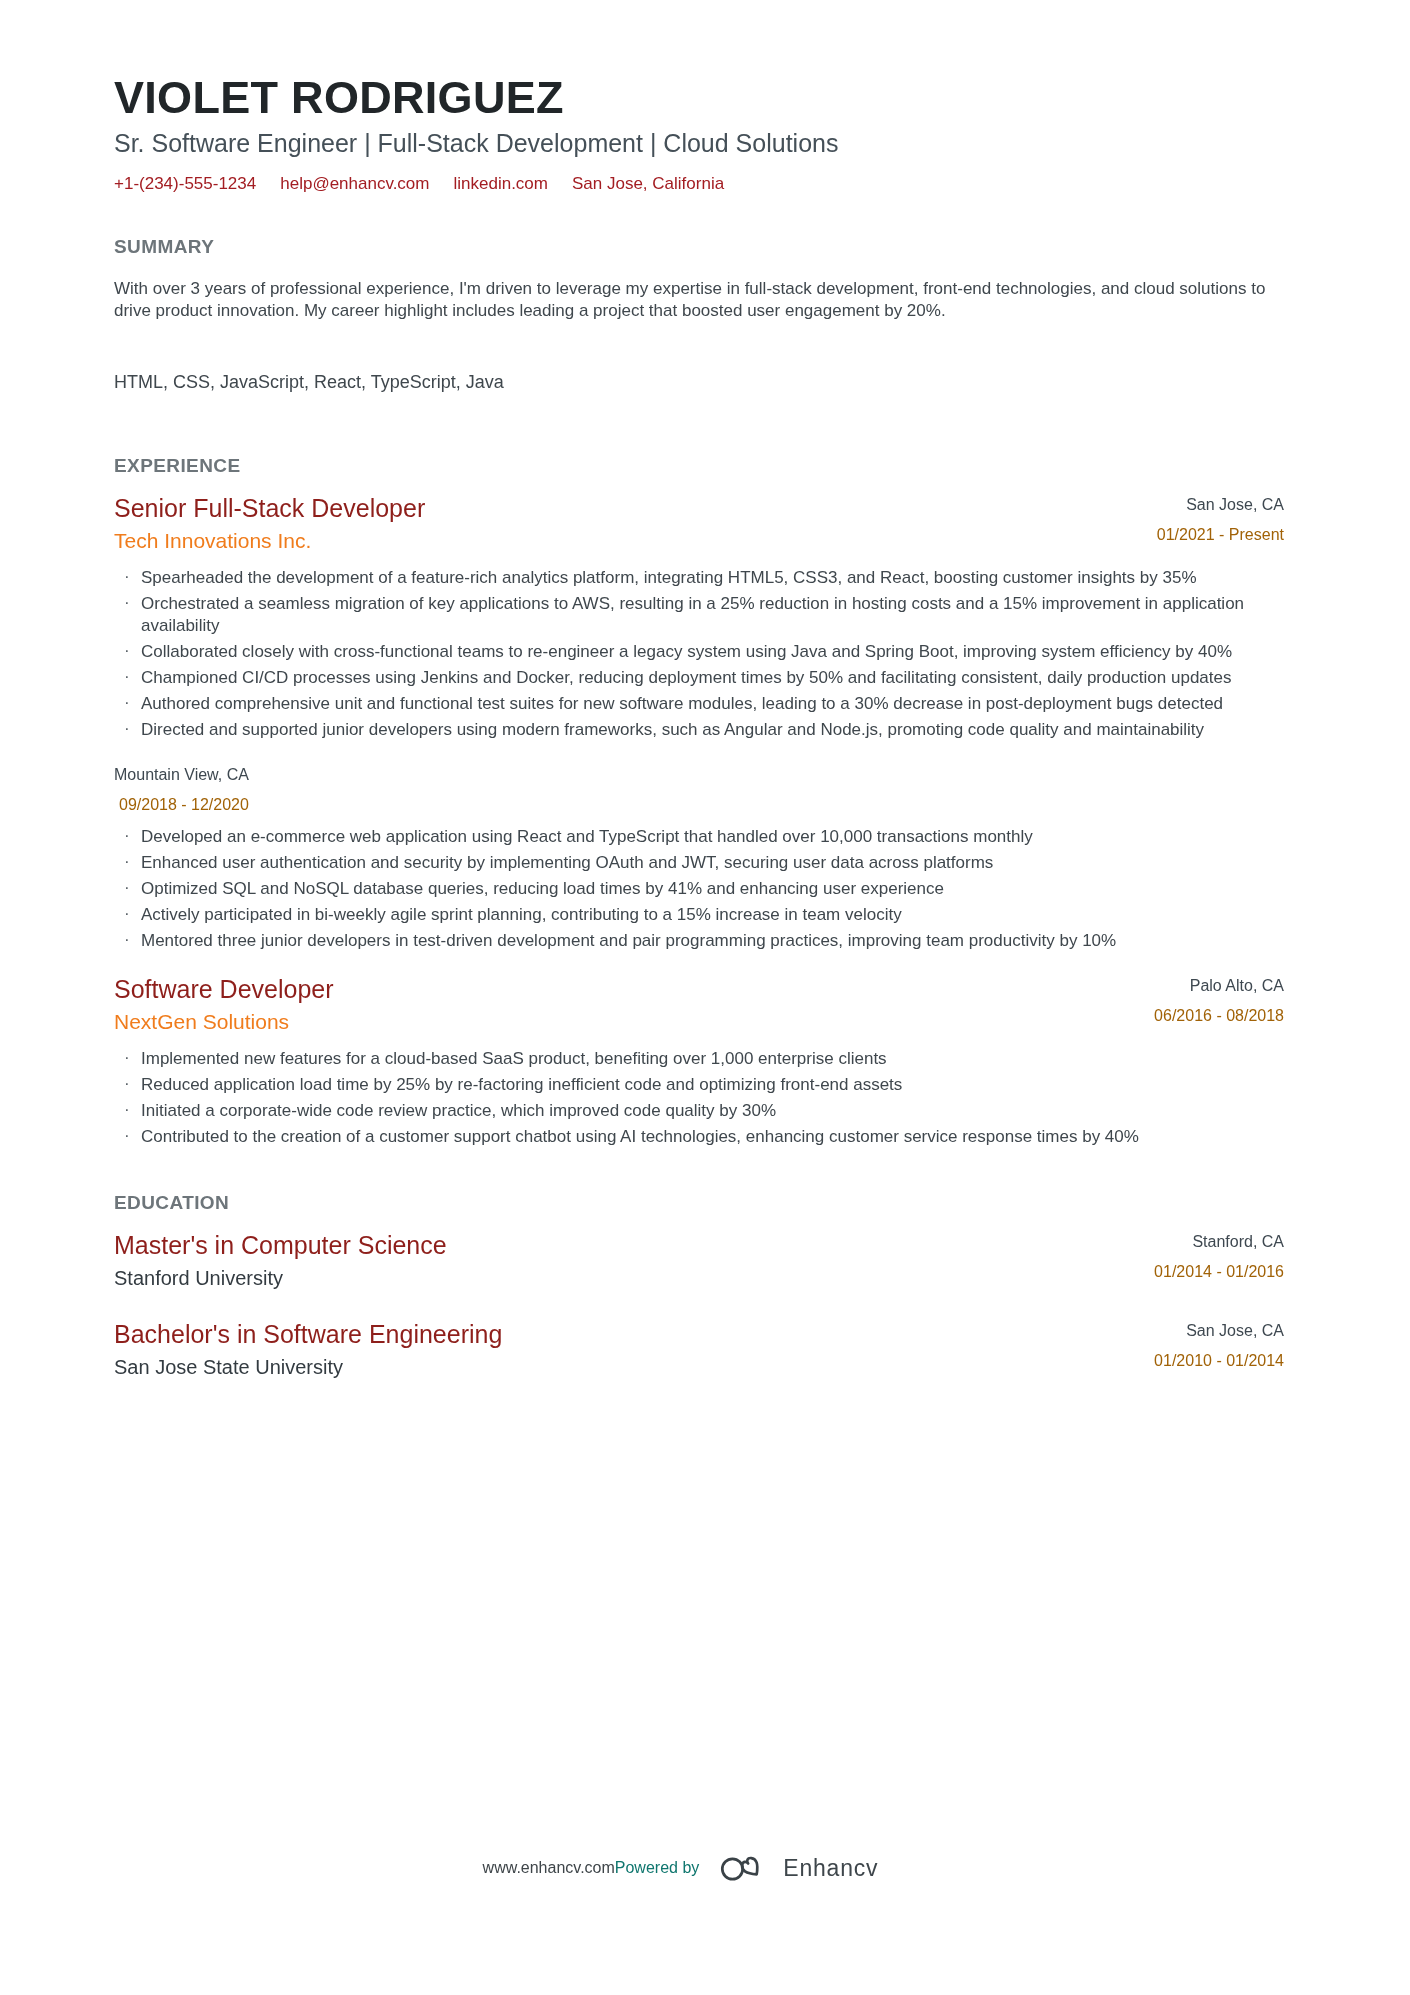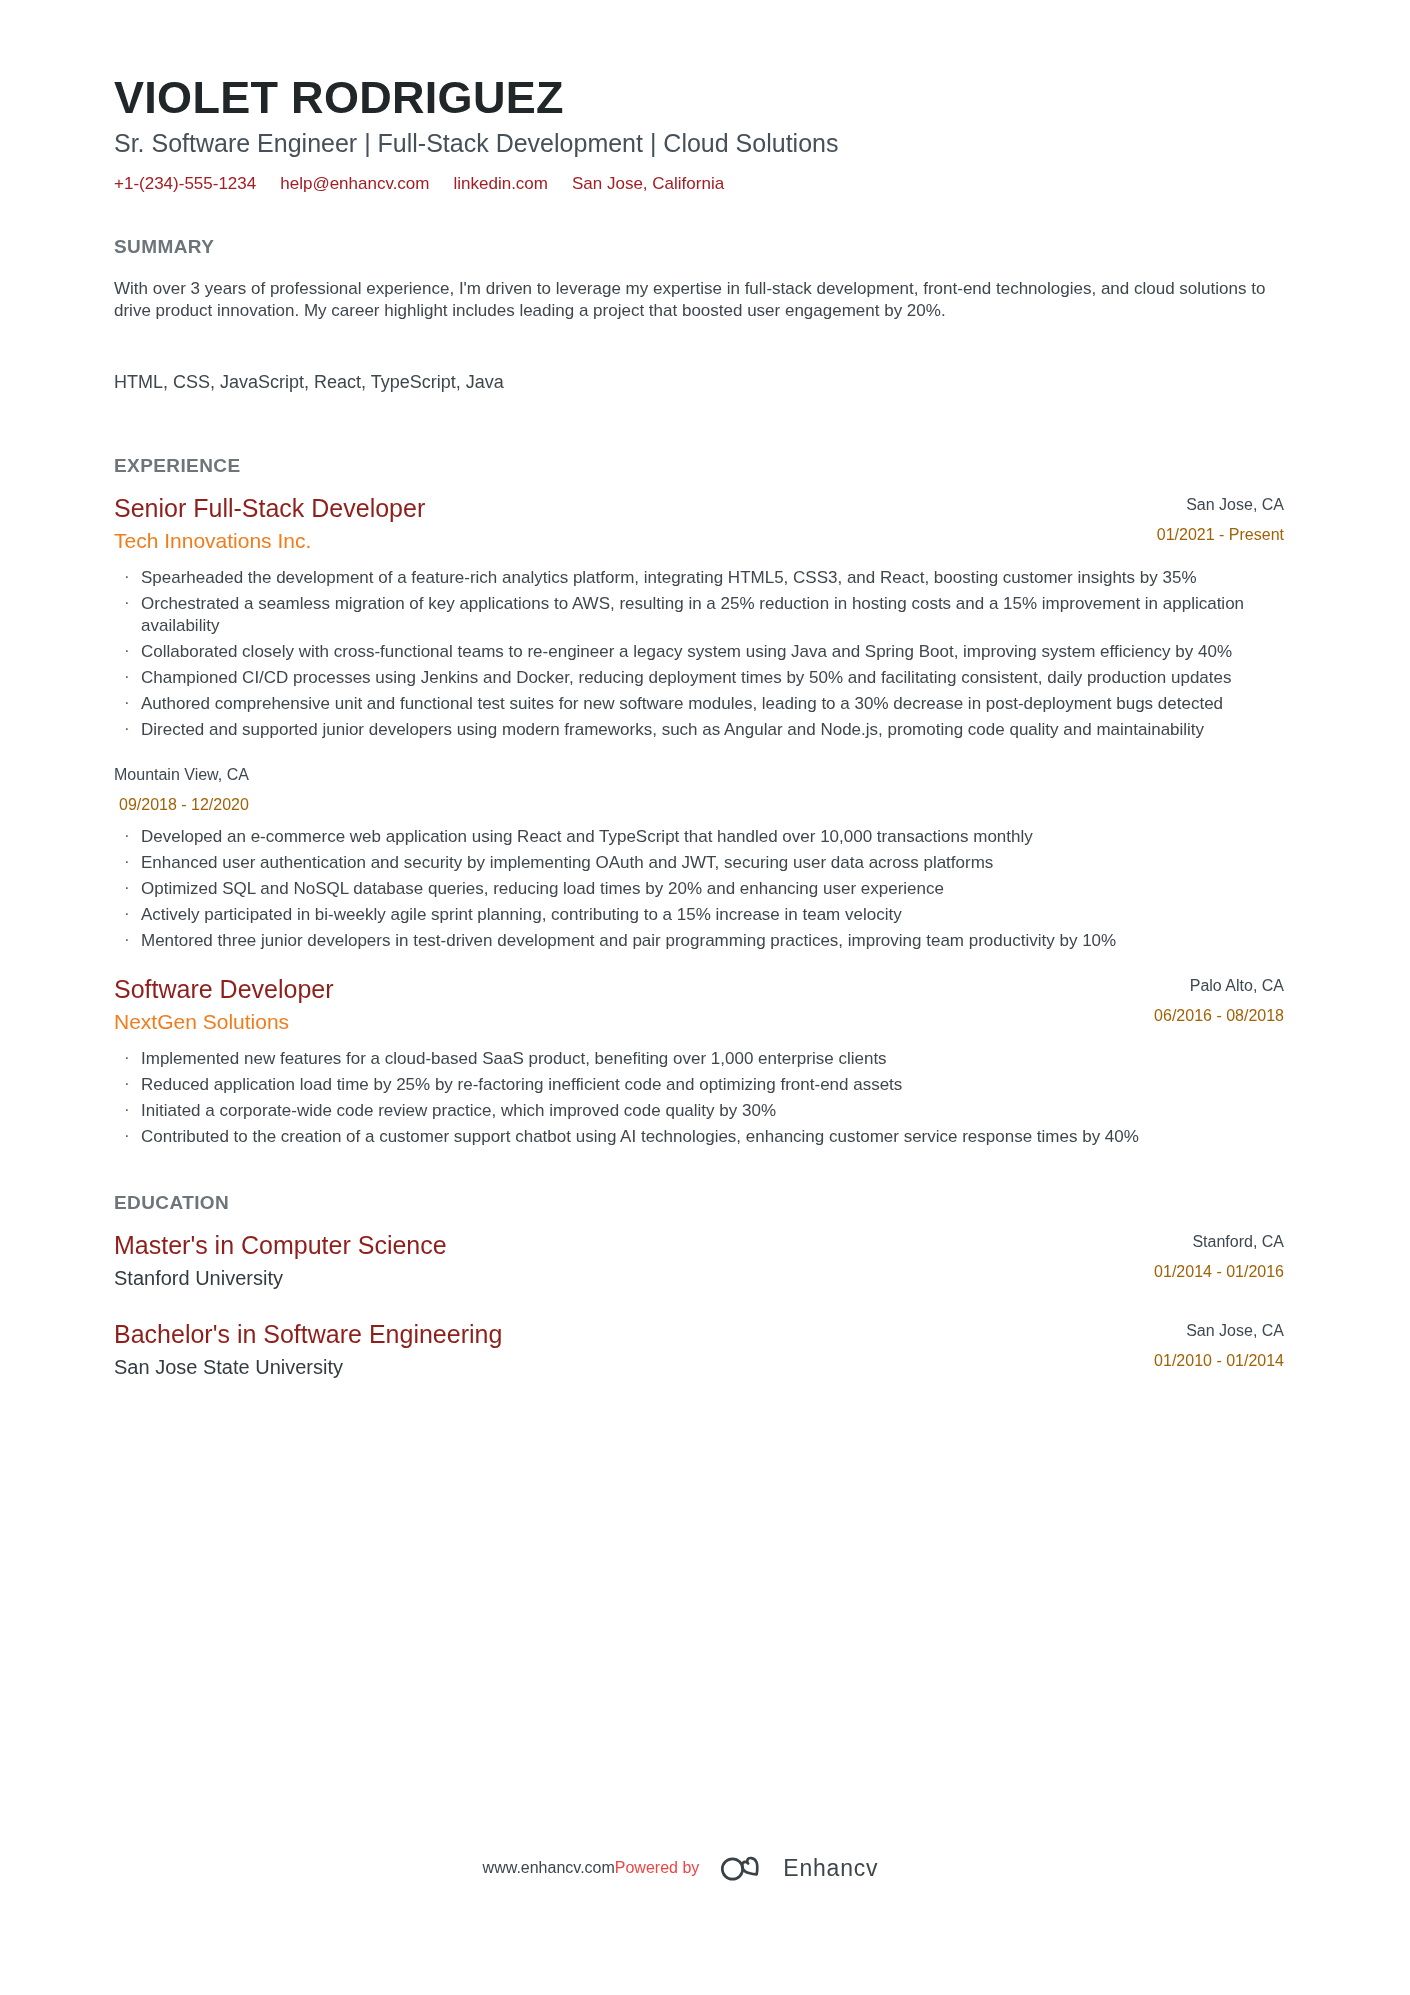--- a/index.html
+++ b/index.html
@@ -71,21 +71,21 @@
   .degree-title { font-size: 25px; color: #8E1F1B; line-height: 30px; }
   .degree-school { font-size: 20px; color: #333B41; line-height: 26px; margin-top: 5px; }
 
   
   .footer {
     position: absolute; left: 63px; right: 112px; top: 1850px;
     display: flex; justify-content: center; align-items: center;
   }
   .footer-site { font-size: 16px; color: #3E4549; }
   .footer-right { display: flex; align-items: center; gap: 16px; }
-  .powered-by { font-size: 16px; color: #ef4444; margin-right: 4px; }
+  .powered-by { font-size: 16px; color: #0f766e; margin-right: 4px; }
   .brand-word { font-size: 23px; color: #3E464B; letter-spacing: 0.8px; }
   .logo-svg { display: block; }
 </style>
 </head>
 <body>
 
 <div class="content">
 
   <div>
     <div class="name">VIOLET RODRIGUEZ</div>
@@ -134,21 +134,21 @@
     <div class="job">
       <div class="entry-head">
         <div class="entry-meta">
           <div class="meta-location">Mountain View, CA</div>
           <div class="meta-dates">09/2018 - 12/2020</div>
         </div>
       </div>
       <ul class="bullets">
         <li>Developed an e-commerce web application using React and TypeScript that handled over 10,000 transactions monthly</li>
         <li>Enhanced user authentication and security by implementing OAuth and JWT, securing user data across platforms</li>
-        <li>Optimized SQL and NoSQL database queries, reducing load times by 20% and enhancing user experience</li>
+        <li>Optimized SQL and NoSQL database queries, reducing load times by 41% and enhancing user experience</li>
         <li>Actively participated in bi-weekly agile sprint planning, contributing to a 15% increase in team velocity</li>
         <li>Mentored three junior developers in test-driven development and pair programming practices, improving team productivity by 10%</li>
       </ul>
     </div>
 
     <div class="job">
       <div class="entry-head">
         <div class="entry-left">
           <div class="job-title">Software Developer</div>
           <div class="job-company">NextGen Solutions</div>

